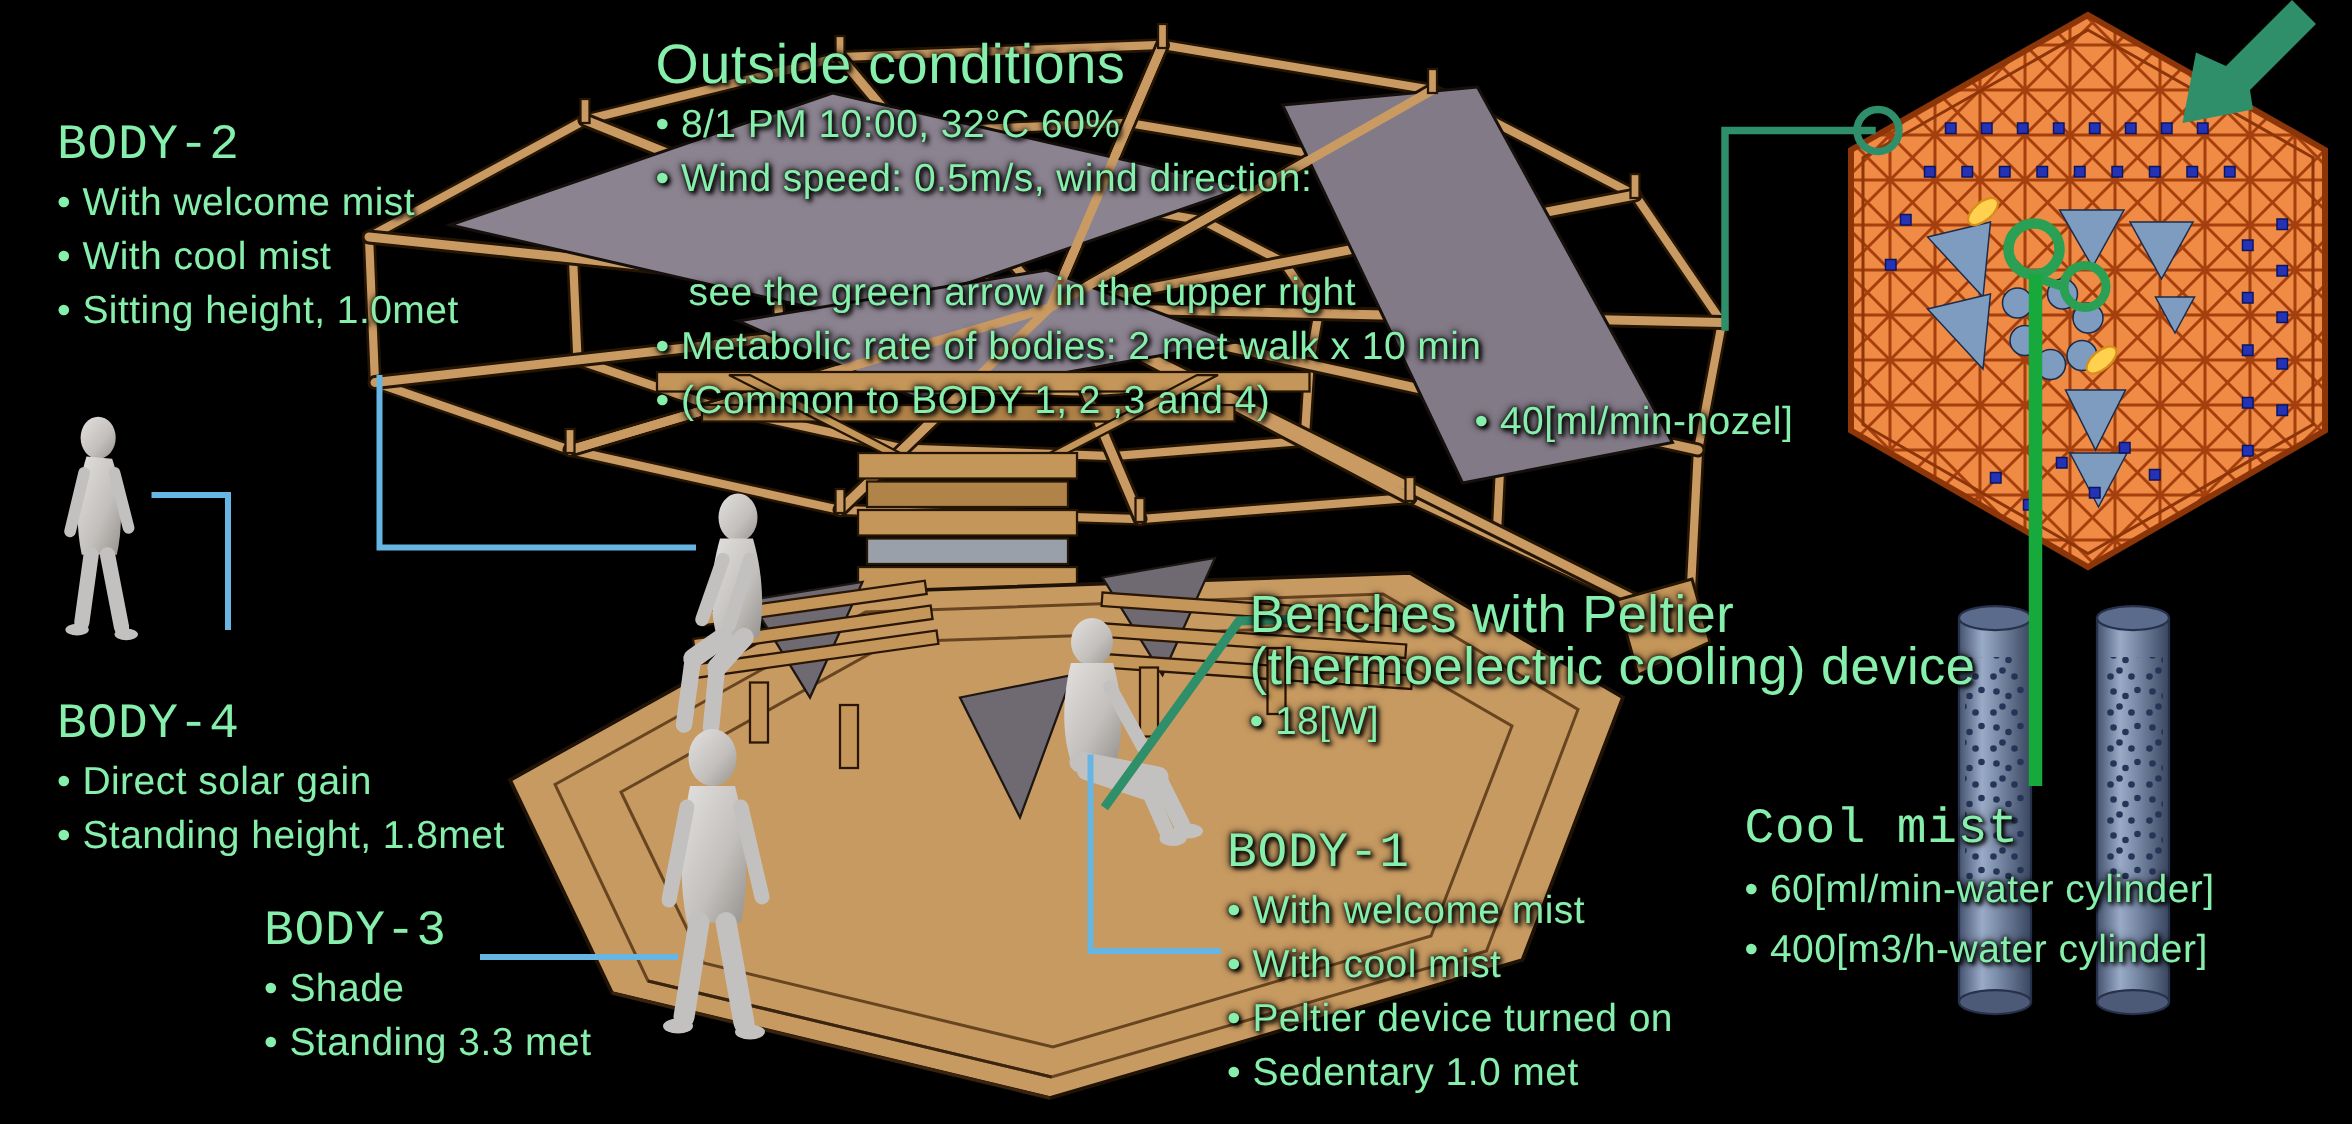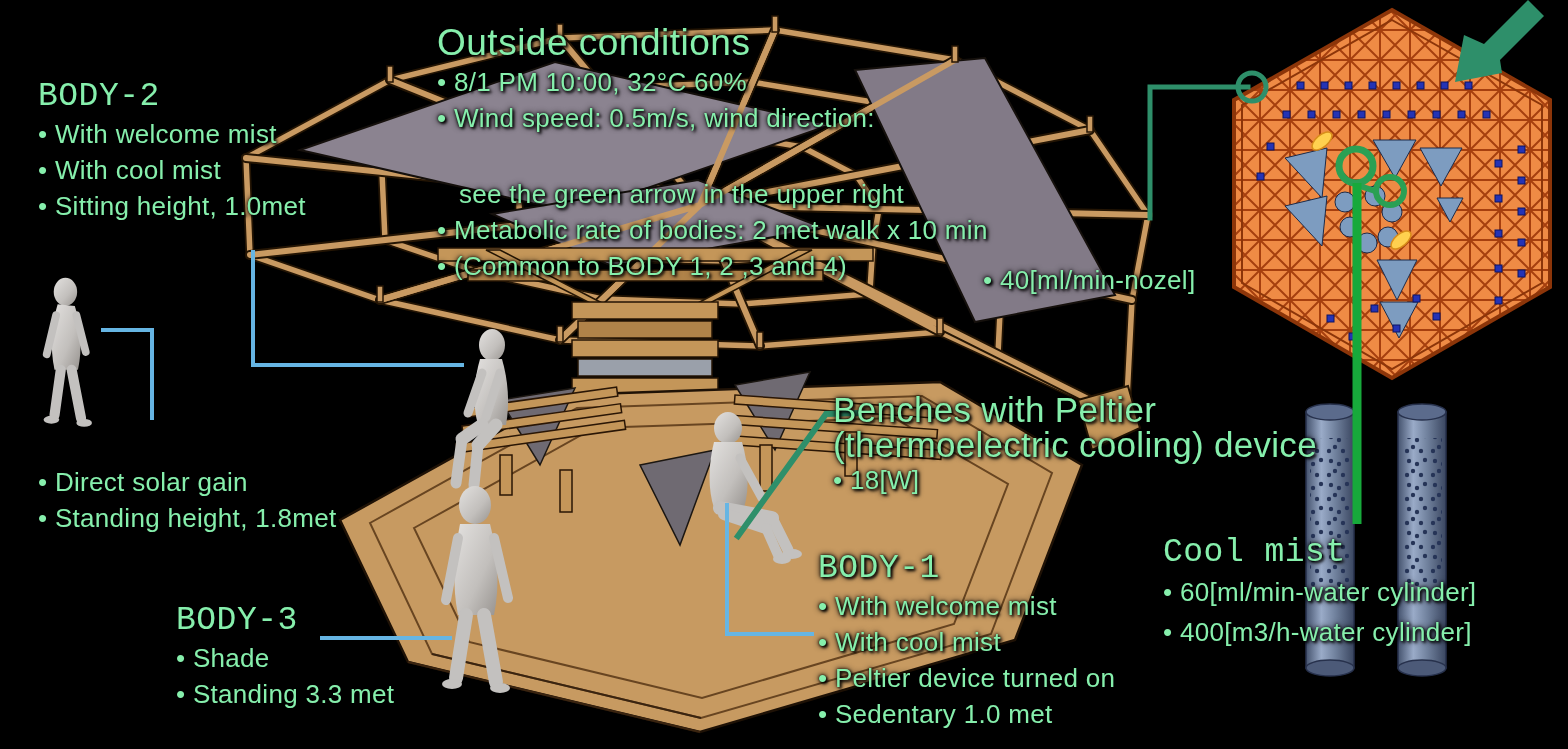--- a/index.html
+++ b/index.html
@@ -296,20 +296,21 @@
 </div>
 
 <div class="tblock" style="left:38px;top:78px">
   <div class="hd">BODY-2</div>
   <div class="it">• With welcome mist</div>
   <div class="it">• With cool mist</div>
   <div class="it">• Sitting height, 1.0met</div>
 </div>
 
 <div class="tblock" style="left:38px;top:464px">
+  <div class="hd">BODY-4</div>
   <div class="it">• Direct solar gain</div>
   <div class="it">• Standing height, 1.8met</div>
 </div>
 
 <div class="tblock" style="left:176px;top:602px">
   <div class="hd">BODY-3</div>
   <div class="it">• Shade</div>
   <div class="it">• Standing 3.3 met</div>
 </div>
 

